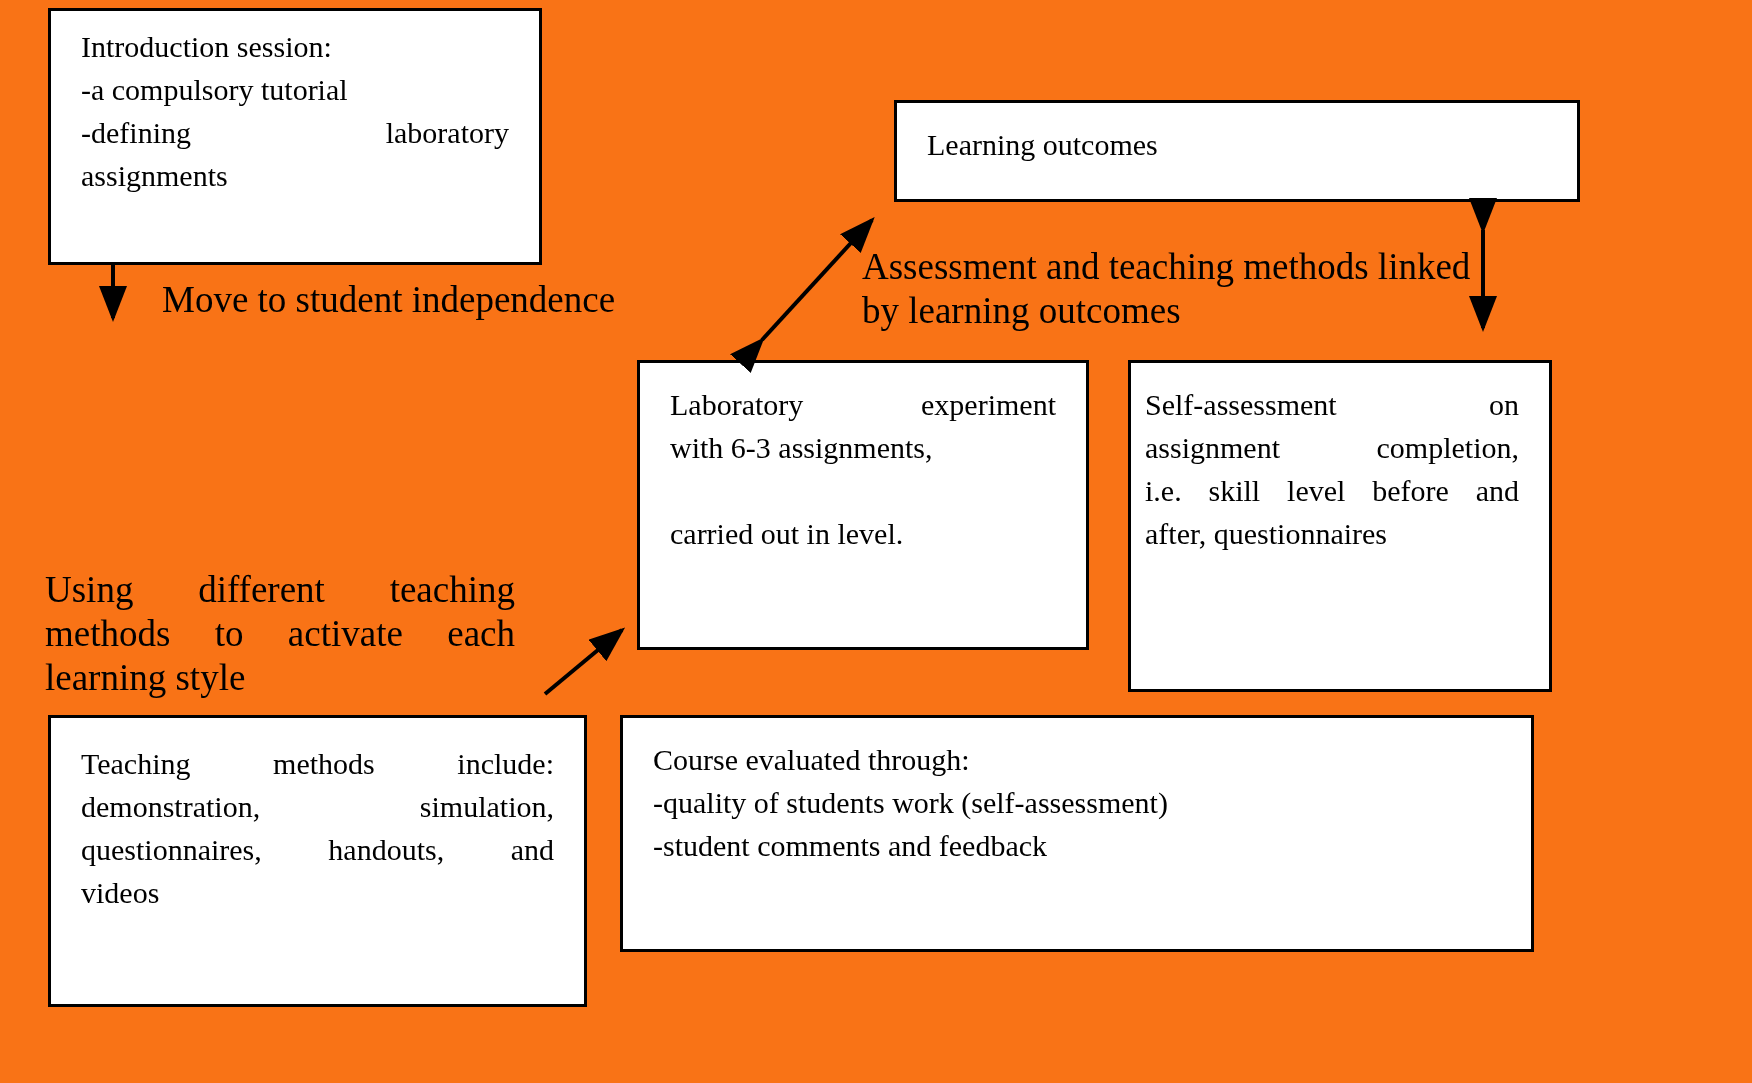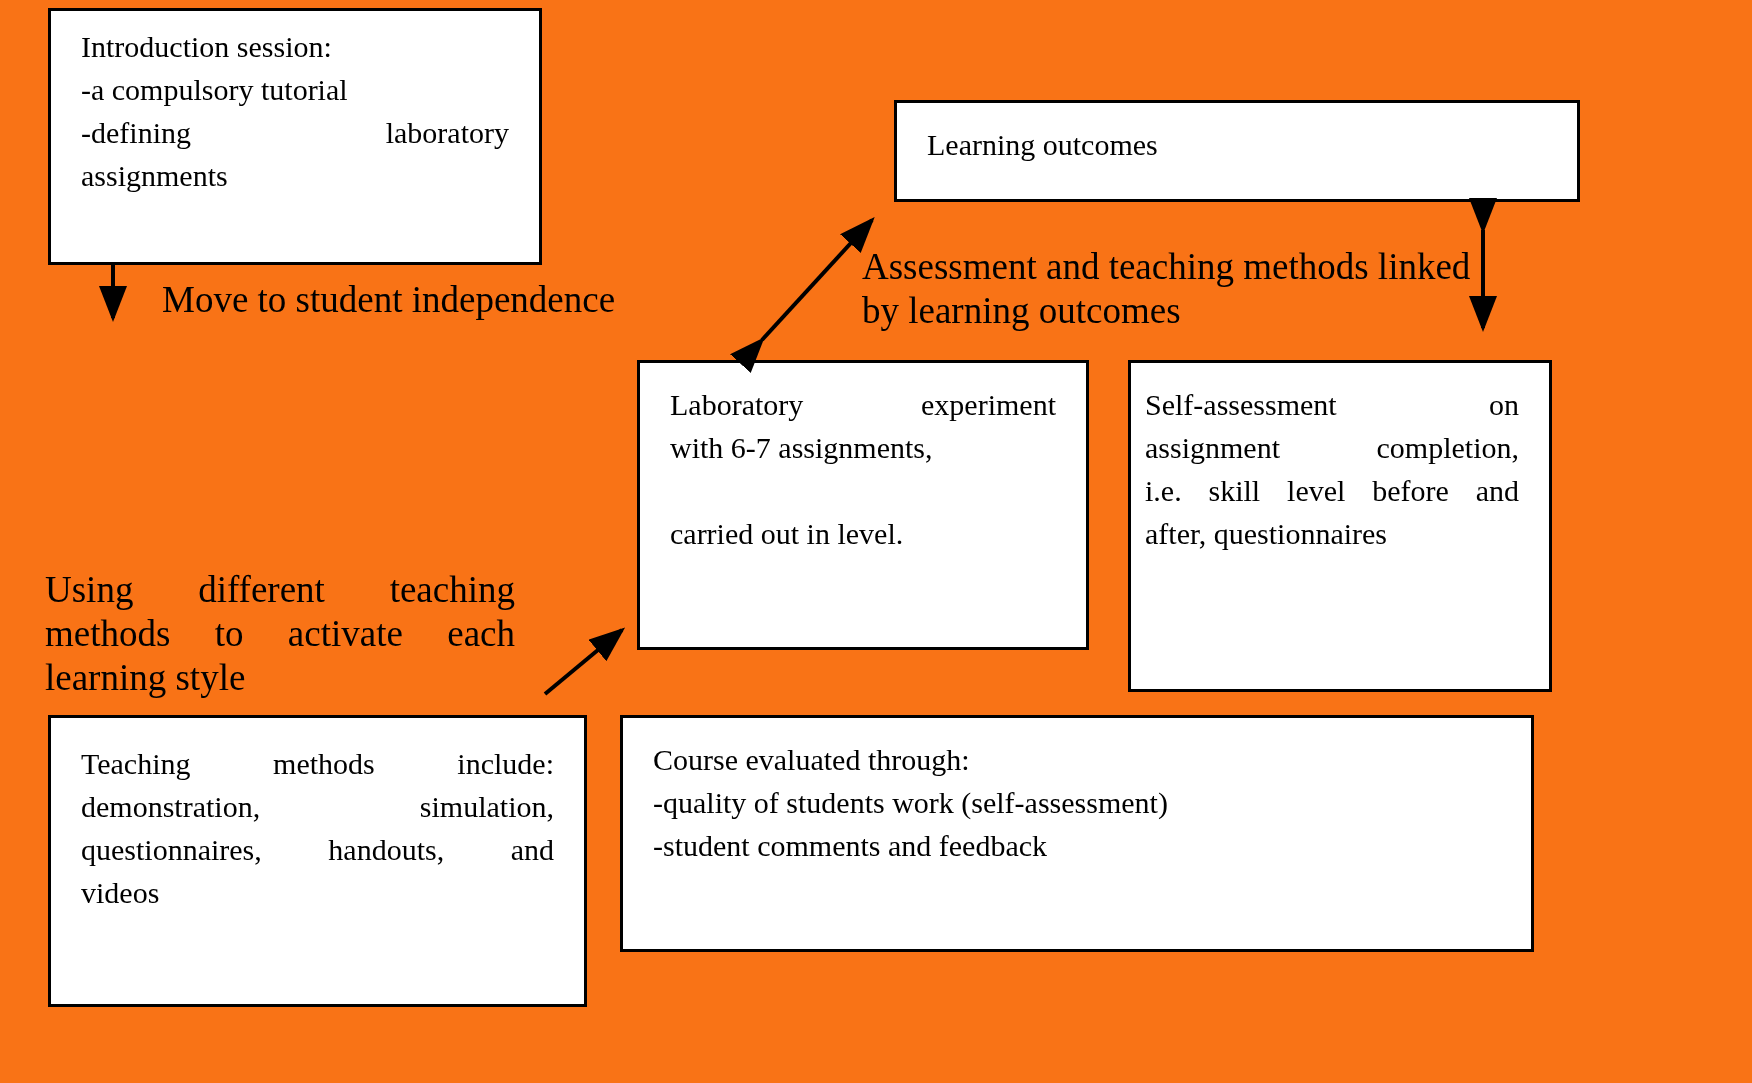--- a/index.html
+++ b/index.html
@@ -45,21 +45,21 @@
     <div class="line">assignments</div>
   </div>
 
   <div class="box" style="left:866px;top:100px;width:686px;height:102px;padding-top:20px;margin-left:28px;">
     <div class="line">Learning outcomes</div>
   </div>
 
 
   <div class="box" style="left:637px;top:360px;width:452px;height:290px;padding-top:20px;">
     <div class="line jl">Laboratory experiment</div>
-    <div class="line">with 6-7 assignments,</div>
+    <div class="line">with 6-3 assignments,</div>
     <div class="line"></div>
     <div class="line">carried out in level.</div>
   </div>
 
   <div class="box" style="left:1128px;top:360px;width:424px;height:332px;padding-top:20px;padding-left:14px;">
     <div class="line jl">Self-assessment on</div>
     <div class="line jl">assignment completion,</div>
     <div class="line jl">i.e. skill level before and</div>
     <div class="line">after, questionnaires</div>
   </div>

